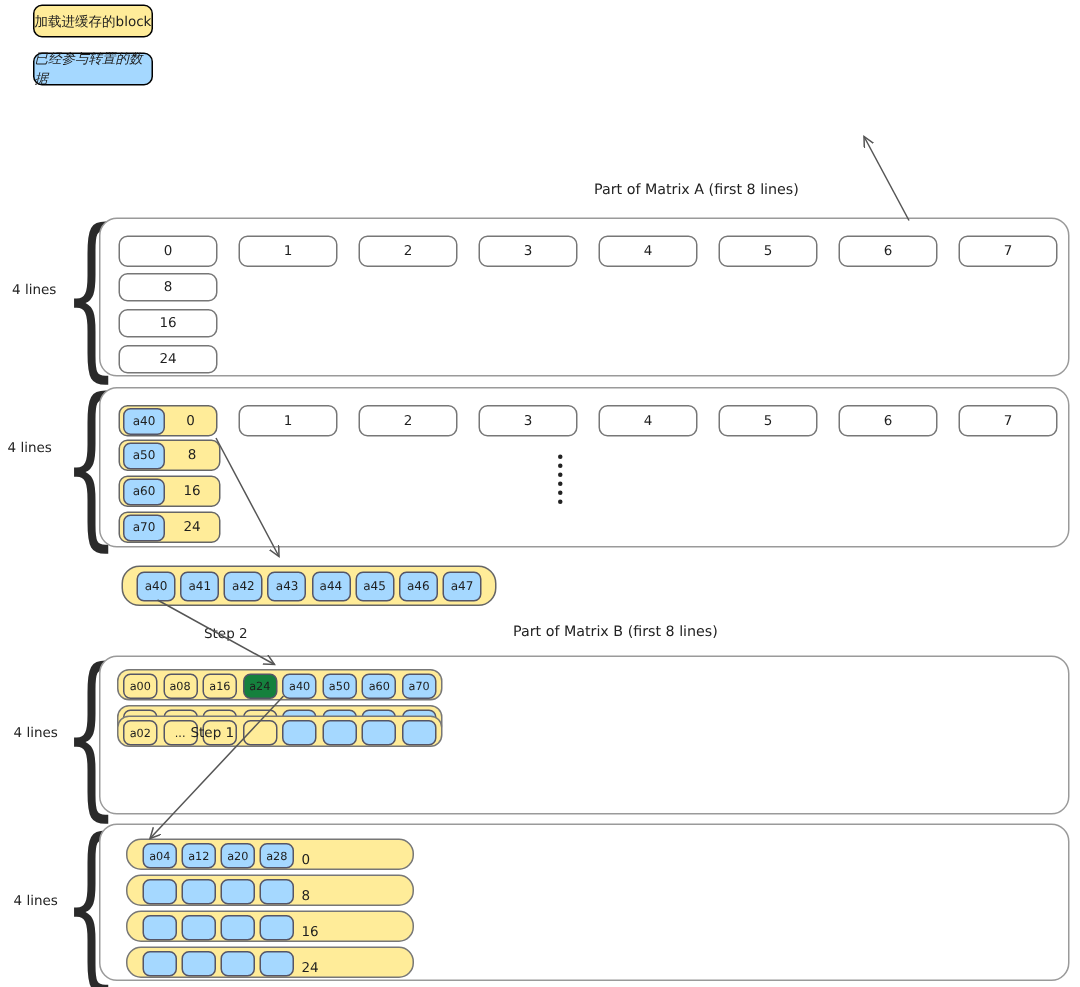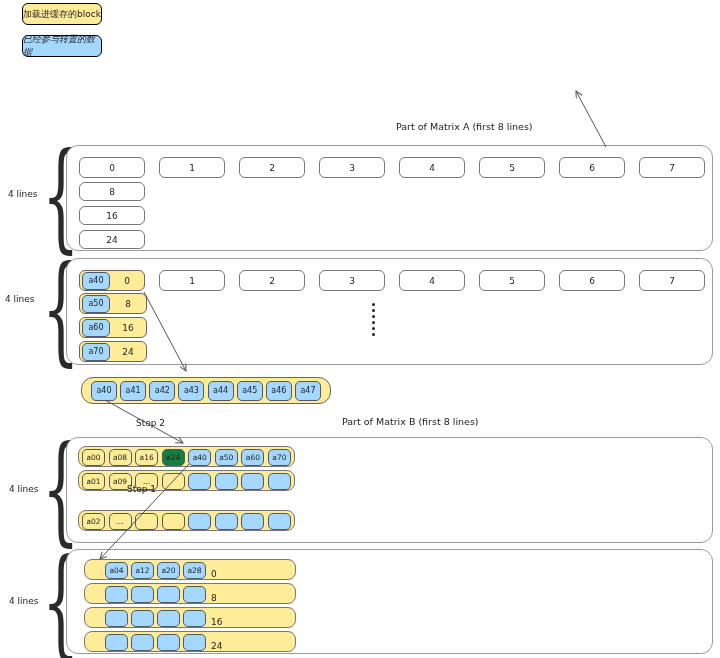--- a/index.html
+++ b/index.html
@@ -41,21 +41,21 @@
   .strip{position:absolute;left:81px;top:377px;width:250px;height:27px;background:#ffec99;
          border:1px solid #666;border-radius:12px;display:flex;align-items:center;
          justify-content:space-between;padding:0 9px;box-sizing:border-box;z-index:5;}
   .cellB{width:24px;height:18px;border:1px solid #556;border-radius:5px;background:#a5d8ff;
          display:flex;align-items:center;justify-content:center;font-size:8px;flex:none;}
 
   
   .bstrip{position:absolute;height:21px;background:#ffec99;border:1px solid #777;border-radius:8px;
           display:flex;align-items:flex-end;box-sizing:border-box;}
   .b1strip{left:11px;width:217px;justify-content:space-between;padding:0 3px;}
-  .b2strip{left:17px;width:212px;padding-left:20px;gap:3px;}
+  .b2strip{left:17px;width:192px;padding-left:10px;gap:3px;border-radius:10px;}
   .cell{width:23px;height:17px;border:1px solid #556;border-radius:5px;display:flex;align-items:center;
         justify-content:center;font-size:7.5px;flex:none;box-sizing:border-box;}
   .cy{background:#ffec99;}
   .cw{background:#15803d;}
   .cb{background:#a5d8ff;}
   .b2num{font-size:9px;margin-left:2px;}
 
   
   .brace{position:absolute;font-family:"DejaVu Serif",serif;font-size:118px;line-height:98px;
          color:#2a2a2a;transform:scaleX(0.5);transform-origin:left center;width:30px;}
@@ -168,21 +168,21 @@
     <div class="bstrip b1strip" style="top:32px;">
       <span class="cell cy">a01</span>
       <span class="cell cy">a09</span>
       <span class="cell cy">...</span>
       <span class="cell cy"></span>
       <span class="cell cb"></span>
       <span class="cell cb"></span>
       <span class="cell cb"></span>
       <span class="cell cb"></span>
     </div>
-    <div class="bstrip b1strip" style="top:72px;">
+    <div class="bstrip b1strip" style="top:39px;">
       <span class="cell cy">a02</span>
       <span class="cell cy">...</span>
       <span class="cell cy"></span>
       <span class="cell cy"></span>
       <span class="cell cb"></span>
       <span class="cell cb"></span>
       <span class="cell cb"></span>
       <span class="cell cb"></span>
     </div>
   </div>

